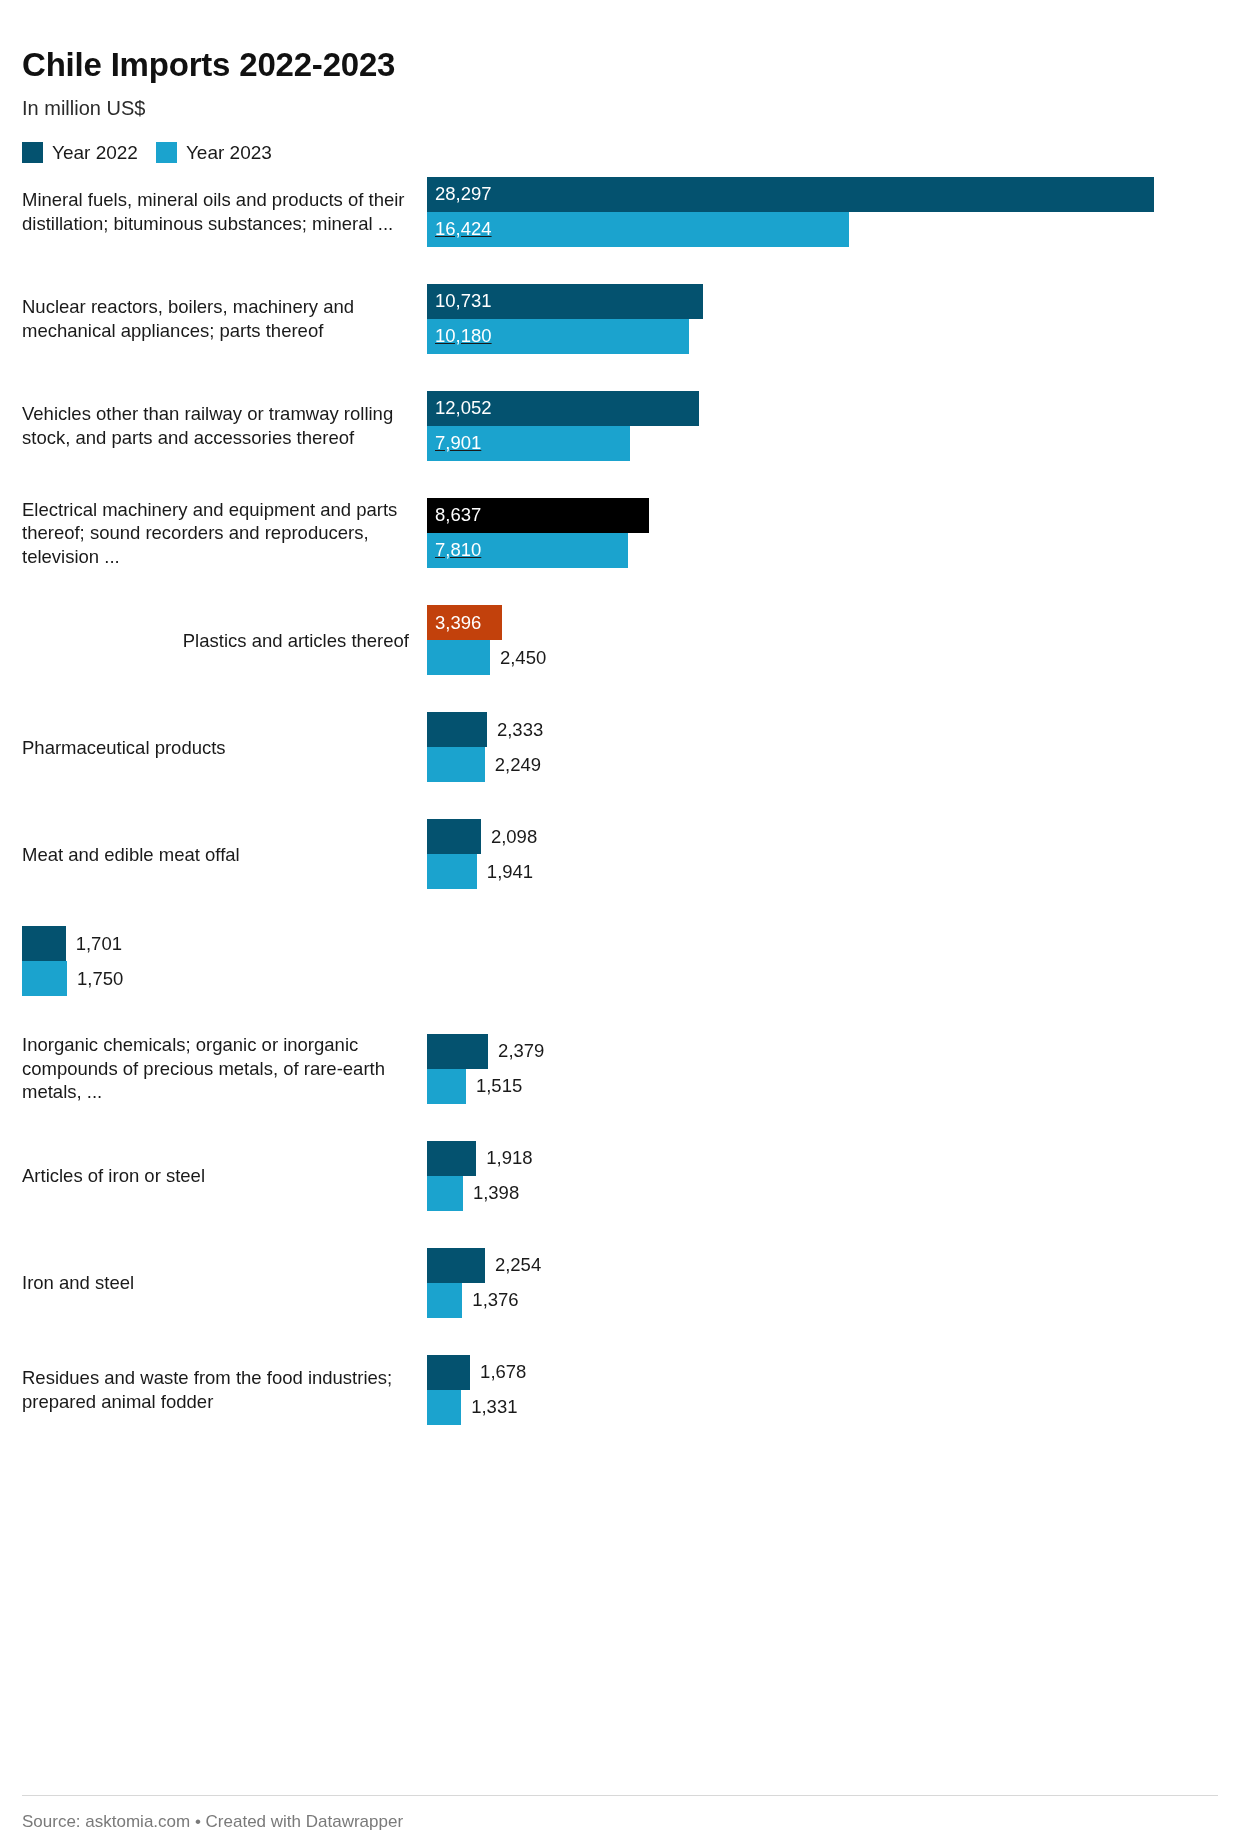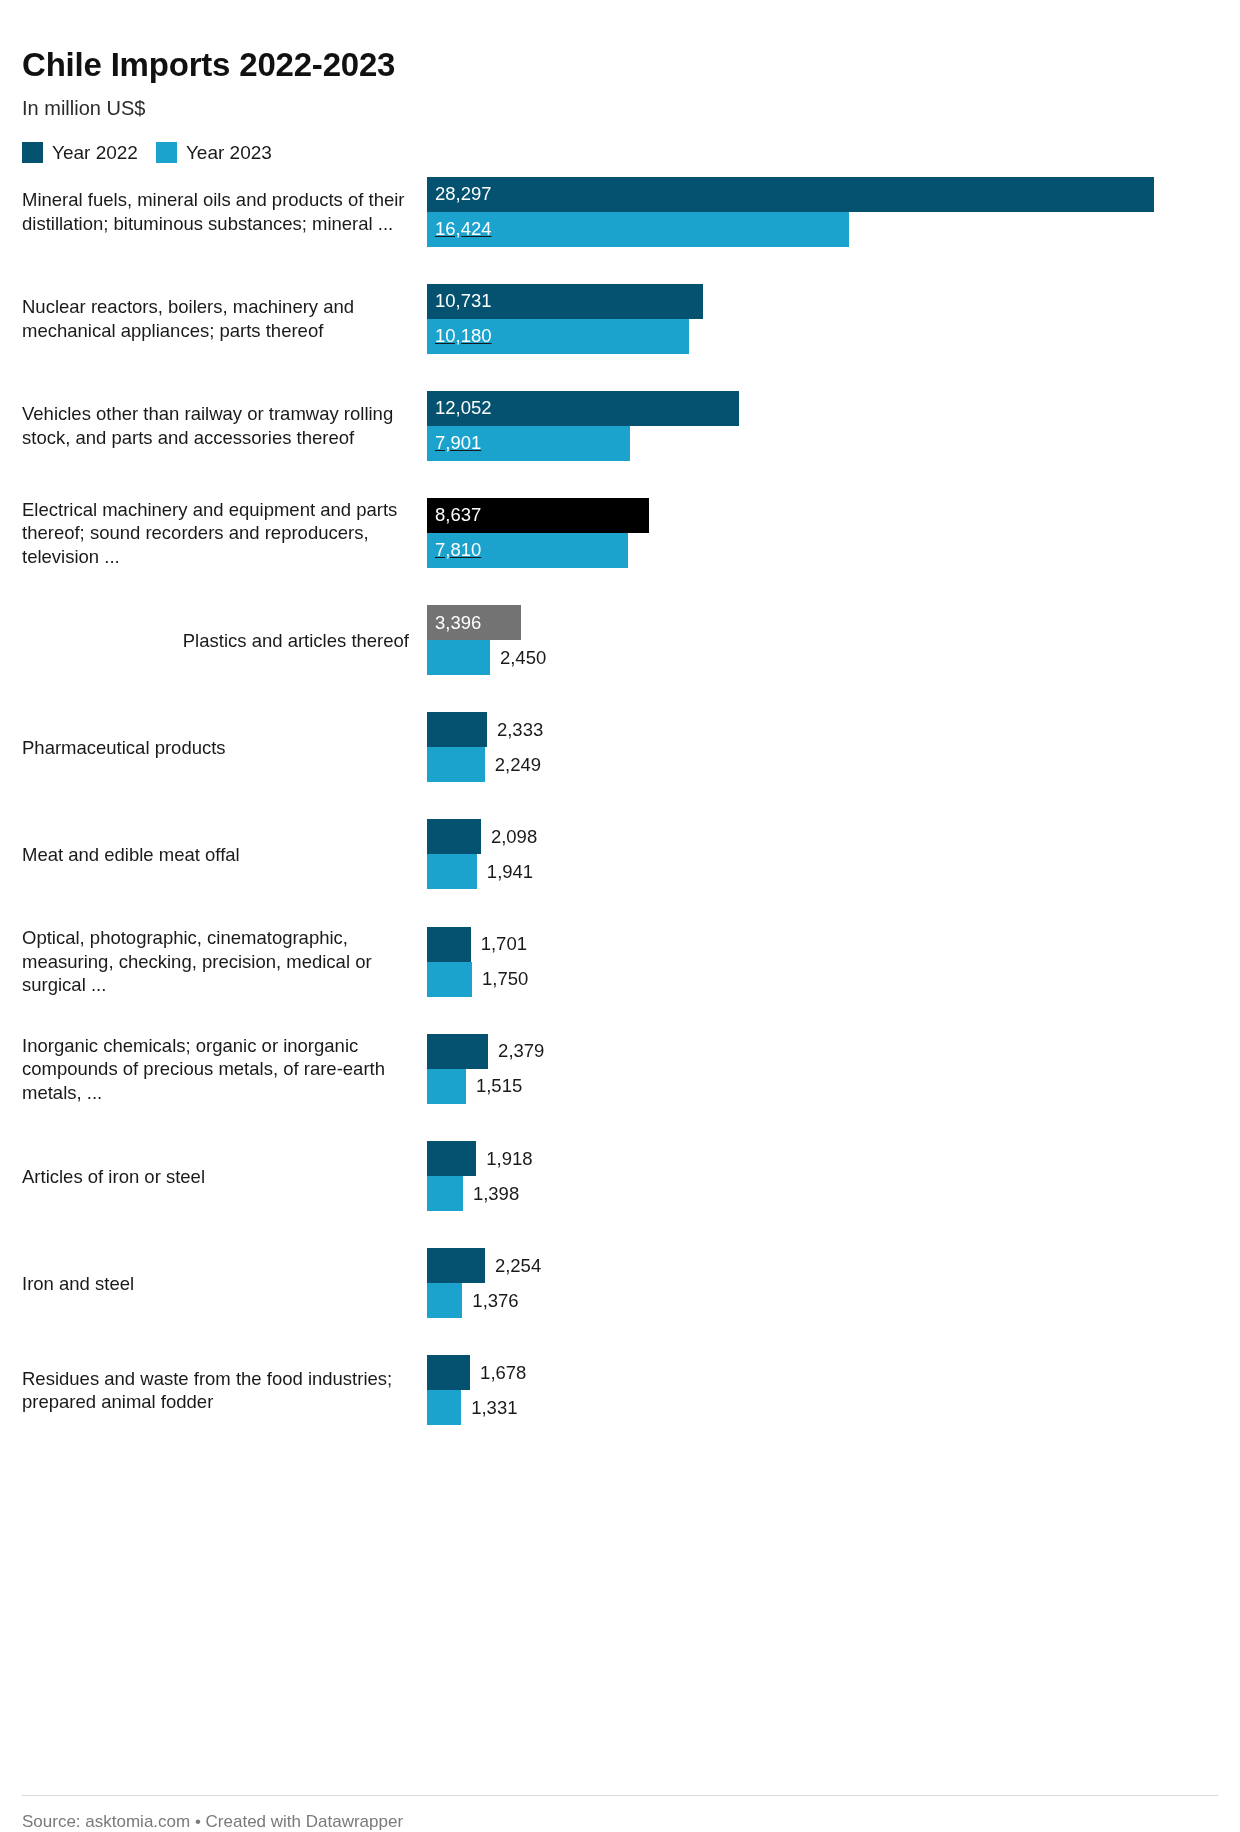--- a/index.html
+++ b/index.html
@@ -182,21 +182,21 @@
             <div class="bar y2023" title="Year 2023" style="width: 261.542px; background: rgb(27, 163, 206);">
               <span class="bar-value inside">10,180</span>
             </div>
           </div>
         </div>
       </div>
       <div class="bar-group" style="margin-bottom: 37px;">
         <div class="cat-label">Vehicles other than railway or tramway rolling stock, and parts and accessories thereof</div>
         <div class="bars">
           <div class="bar-row">
-            <div class="bar y2022" title="Year 2022" style="width: 312px; background: rgb(4, 82, 111); align-items: center;">
+            <div class="bar y2022" title="Year 2022" style="width: 272px; background: rgb(4, 82, 111); align-items: center;">
               <span class="bar-value inside">12,052</span>
             </div>
           </div>
           <div class="bar-row">
             <div class="bar y2023" title="Year 2023" style="width: 202.991px; background: rgb(27, 163, 206);">
               <span class="bar-value inside">7,901</span>
             </div>
           </div>
         </div>
       </div>
@@ -212,21 +212,21 @@
             <div class="bar y2023" title="Year 2023" style="width: 200.653px; background: rgb(27, 163, 206);">
               <span class="bar-value inside">7,810</span>
             </div>
           </div>
         </div>
       </div>
       <div class="bar-group" style="margin-bottom: 37px; text-align: right;">
         <div class="cat-label">Plastics and articles thereof</div>
         <div class="bars">
           <div class="bar-row">
-            <div class="bar y2022" title="Year 2022" style="width: 94px; background: #737373;">
+            <div class="bar y2022" title="Year 2022" style="width: 75px; background: #c2410c;">
               <span class="bar-value inside">3,396</span>
             </div>
           </div>
           <div class="bar-row">
             <div class="bar y2023" title="Year 2023" style="width: 62.9448px; background: rgb(27, 163, 206);"></div>
             <span class="bar-value outside">2,450</span>
           </div>
         </div>
       </div>
       <div class="bar-group" style="margin-bottom: 37px;">
@@ -249,21 +249,20 @@
             <div class="bar y2022" title="Year 2022" style="width: 53.9013px; background: rgb(4, 82, 111);"></div>
             <span class="bar-value outside">2,098</span>
           </div>
           <div class="bar-row">
             <div class="bar y2023" title="Year 2023" style="width: 49.8677px; background: rgb(27, 163, 206);"></div>
             <span class="bar-value outside">1,941</span>
           </div>
         </div>
       </div>
       <div class="bar-group" style="margin-bottom: 37px;">
-        <div class="cat-label">Optical, photographic, cinematographic, measuring, checking, precision, medical or surgical ...</div>
         <div class="bars">
           <div class="bar-row">
             <div class="bar y2022" title="Year 2022" style="width: 43.7017px; background: rgb(4, 82, 111);"></div>
             <span class="bar-value outside">1,701</span>
           </div>
           <div class="bar-row">
             <div class="bar y2023" title="Year 2023" style="width: 44.9606px; background: rgb(27, 163, 206);"></div>
             <span class="bar-value outside">1,750</span>
           </div>
         </div>

